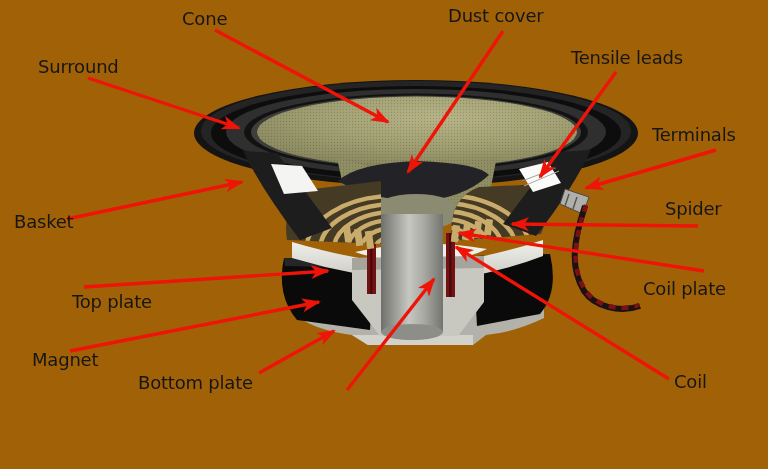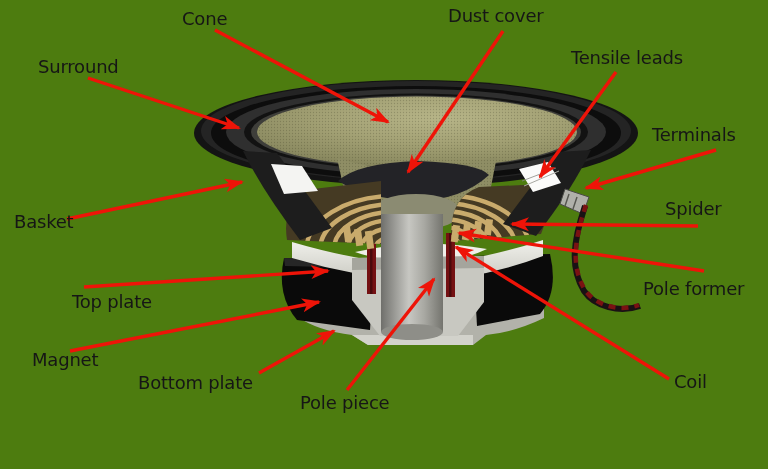--- a/index.html
+++ b/index.html
@@ -1,17 +1,17 @@
 <!DOCTYPE html>
 <html><head>
 <meta charset="utf-8">
 <style>
   html,body{margin:0;padding:0;background:#ffffff;}
   body{width:768px;height:469px;font-family:"DejaVu Sans","Liberation Sans",sans-serif;}
-  .stage{position:relative;width:768px;height:469px;background:#4d7c0f;overflow:hidden;}
+  .stage{position:relative;width:768px;height:469px;background:#a16207;overflow:hidden;}
   .stage svg{position:absolute;left:0;top:0;}
   #art-layer{z-index:1;}
   #arrow-layer{z-index:2;}
   #label-layer{position:absolute;left:0;top:0;width:768px;height:469px;z-index:3;pointer-events:none;}
   .part-label{
     position:absolute;
     font-size:18px;
     line-height:1.1;
     letter-spacing:-0.2px;
     white-space:nowrap;
@@ -177,19 +177,18 @@
 
   <div id="label-layer" style="color: rgb(22, 22, 22);">
       <div class="part-label" style="left: 182px; top: 9px;">Cone</div>
       <div class="part-label" style="left: 38px; top: 57px;">Surround</div>
       <div class="part-label" style="left: 448px; top: 6px;">Dust cover</div>
       <div class="part-label" style="left: 561px; top: 48px; margin-left: 10px;">Tensile leads</div>
       <div class="part-label" style="left: 652px; top: 125px;">Terminals</div>
       <div class="part-label" style="left: 14px; top: 212px;">Basket</div>
       <div class="part-label" style="left: 665px; top: 199px;">Spider</div>
       <div class="part-label" style="left: 32px; top: 292px; margin-left: 40px;">Top plate</div>
-      <div class="part-label" style="left: 643px; top: 279px;">Pole former</div>
+      <div class="part-label" style="left: 643px; top: 279px;">Coil plate</div>
       <div class="part-label" style="left: 32px; top: 350px;">Magnet</div>
       <div class="part-label" style="left: 138px; top: 373px;">Bottom plate</div>
-      <div class="part-label" style="left: 300px; top: 393px;">Pole piece</div>
       <div class="part-label" style="left: 674px; top: 372px;">Coil</div>
     </div>
 </div>
 
 </body></html>

